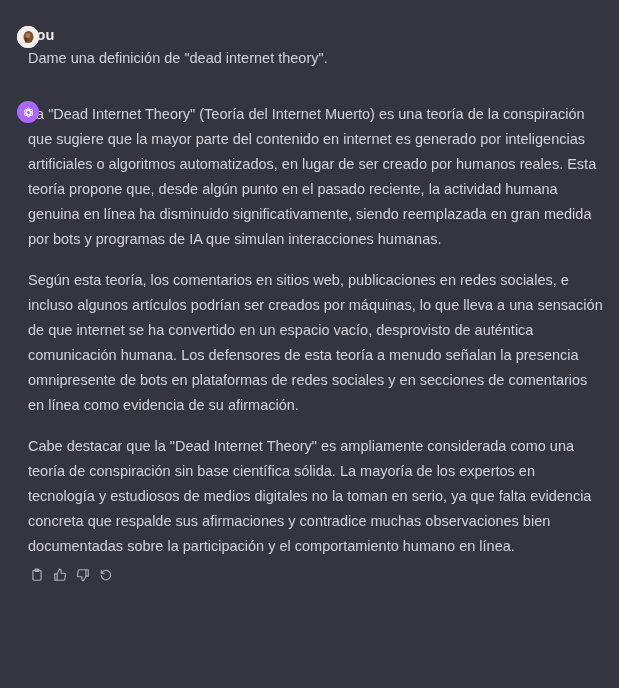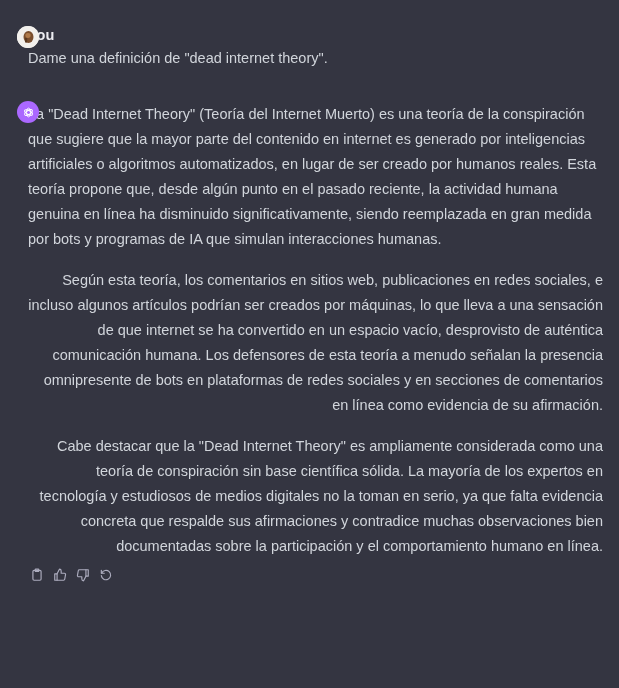--- a/index.html
+++ b/index.html
@@ -39,21 +39,21 @@
       line-height: 18px;
       color: #ececf1;
     }
     .text {
       font-size: 14.5px;
       line-height: 25px;
       color: #d1d5db;
       margin: 0;
     }
     .user .text { margin-top: 2px; }
-    .bot .text + .text { margin-top: 16px; text-align: right; }
+    .bot .text + .text { margin-top: 16px; }
     .bot .text:first-of-type { margin-top: 1px; }
     .actions {
       display: flex;
       gap: 9px;
       margin-top: 9px;
       padding-left: 2px;
     }
     .act {
       width: 14px;
       height: 14px;

